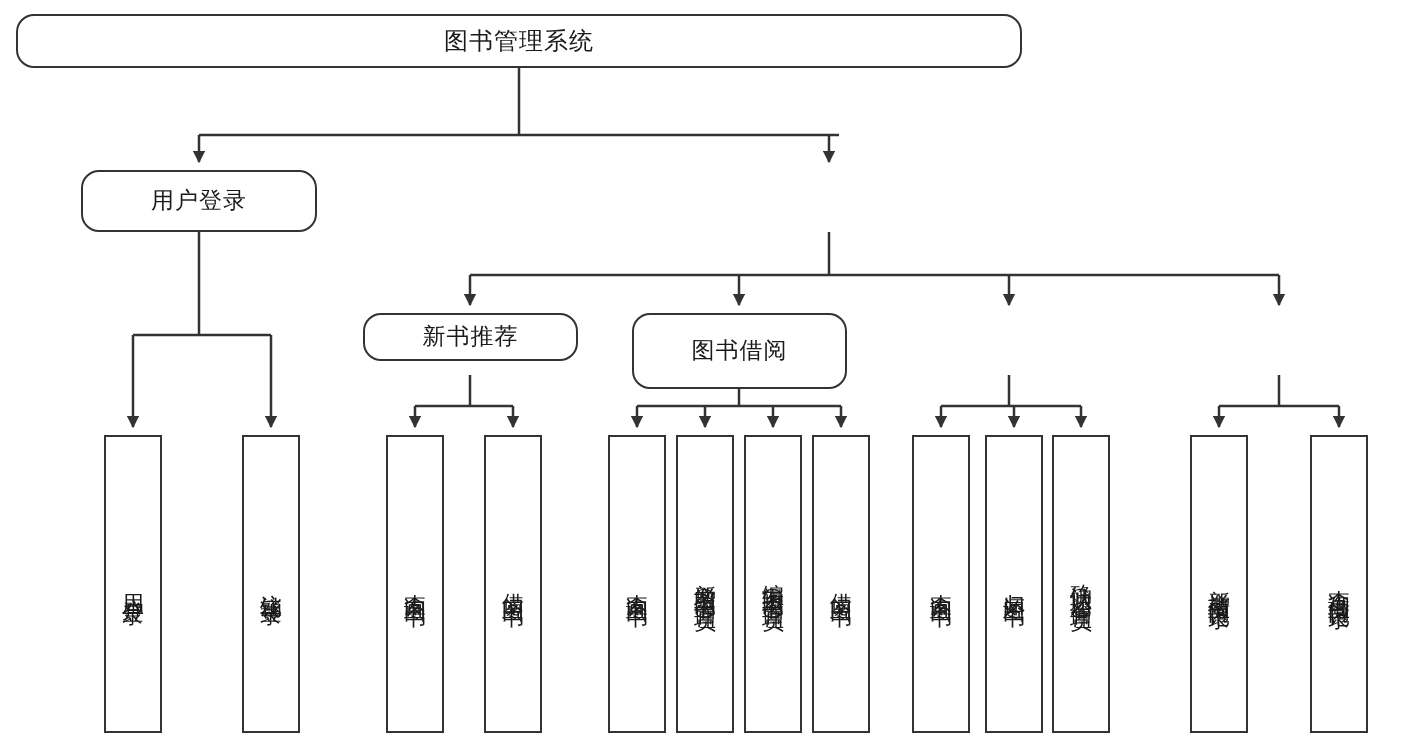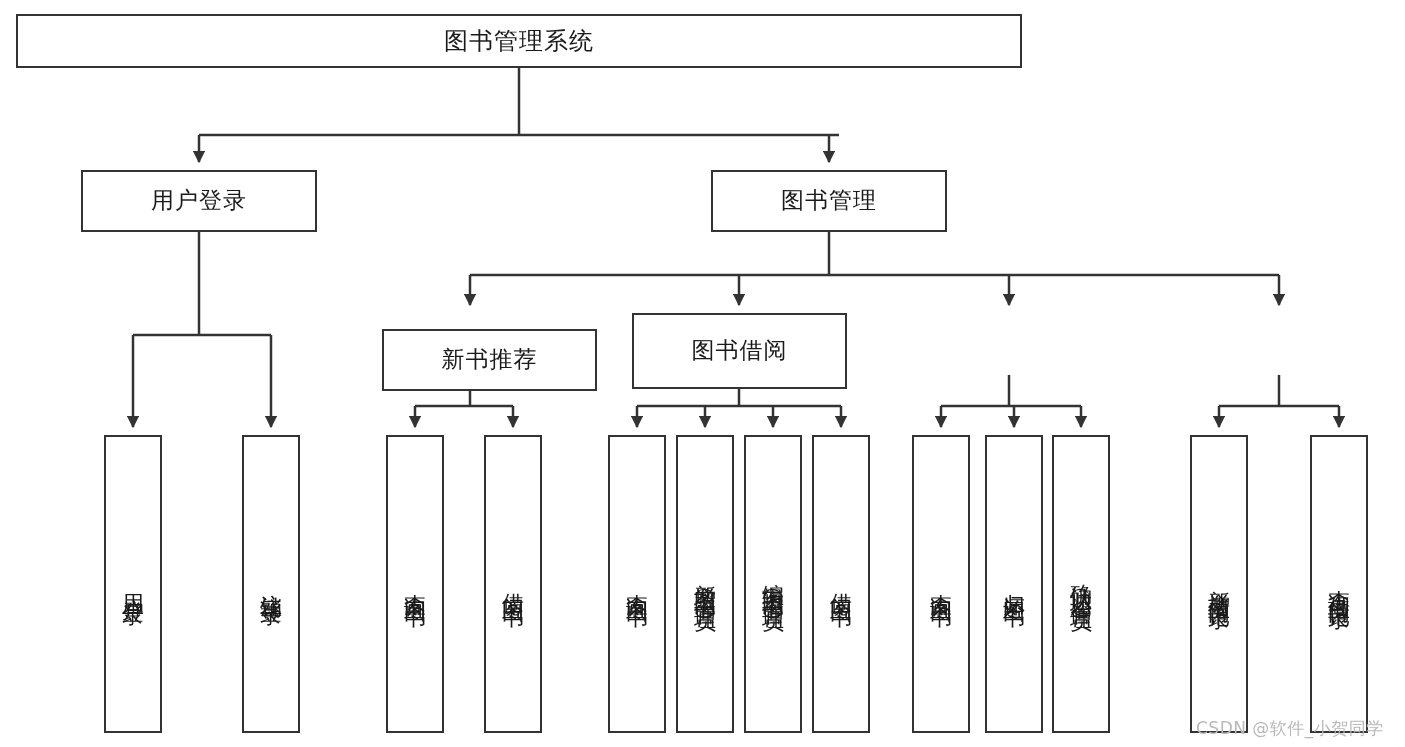--- a/index.html
+++ b/index.html
@@ -32,20 +32,21 @@
     background: #ffffff;
     display: flex;
     align-items: center;
     justify-content: center;
     color: #1a1a1a;
   }
   .node-h {
     font-size: 23px;
     letter-spacing: 1px;
     line-height: 1.1;
+    border-radius: 18px;
   }
   .node.title {
     font-size: 24px;
   }
   .node-v {
     writing-mode: vertical-rl;
     text-orientation: upright;
     font-size: 22px;
     letter-spacing: 4px;
     line-height: 1.0;
@@ -114,38 +115,36 @@
       <path d="M 1279 375 L 1279 406"></path>
       <path d="M 1219 406 L 1339 406"></path>
       <path d="M 1219 406 L 1219 427" marker-end="url(#arrow)"></path>
       <path d="M 1339 406 L 1339 427" marker-end="url(#arrow)"></path>
     </g>
   </svg>
 
   <div class="node node-h title" style="left:16px; top:14px; width:1006px; height:54px;">图书管理系统</div>
 
   <div class="node node-h" style="left:81px; top:170px; width:236px; height:62px;">用户登录</div>
-  <div class="node node-h" style="left:711px; top:170px; width:236px; height:62px;">图书管理</div>
 
-  <div class="node node-h" style="left:382px; top:313px; width:215px; height:62px;margin-top:16px;">新书推荐</div>
+  <div class="node node-h" style="left:363px; top:313px; width:215px; height:48px;">新书推荐</div>
   <div class="node node-h" style="left:632px; top:313px; width:215px; height:76px;">图书借阅</div>
 
   <div class="node node-v" style="left:104px; top:435px; width:58px; height:298px;">用户登录</div>
   <div class="node node-v" style="left:242px; top:435px; width:58px; height:298px;">注销登录</div>
 
   <div class="node node-v" style="left:386px; top:435px; width:58px; height:298px;">查询图书</div>
   <div class="node node-v" style="left:484px; top:435px; width:58px; height:298px;">借阅图书</div>
 
   <div class="node node-v" style="left:608px; top:435px; width:58px; height:298px;">查询图书</div>
   <div class="node node-v" style="left:676px; top:435px; width:58px; height:298px;">新增图书（管理员）</div>
   <div class="node node-v" style="left:744px; top:435px; width:58px; height:298px;">编辑图书（管理员）</div>
   <div class="node node-v" style="left:812px; top:435px; width:58px; height:298px;">借阅图书</div>
 
   <div class="node node-v" style="left:912px; top:435px; width:58px; height:298px;">查询图书</div>
   <div class="node node-v" style="left:985px; top:435px; width:58px; height:298px;">归还图书</div>
   <div class="node node-v" style="left:1052px; top:435px; width:58px; height:298px;">确认归还（管理员）</div>
 
   <div class="node node-v" style="left:1190px; top:435px; width:58px; height:298px;">新增借阅记录</div>
   <div class="node node-v" style="left:1310px; top:435px; width:58px; height:298px;">查询借阅记录</div>
 
-  <div class="watermark" style="left:1196px; top:717px;">CSDN @软件_小贺同学</div>
 
 </div>
 
 </body></html>

